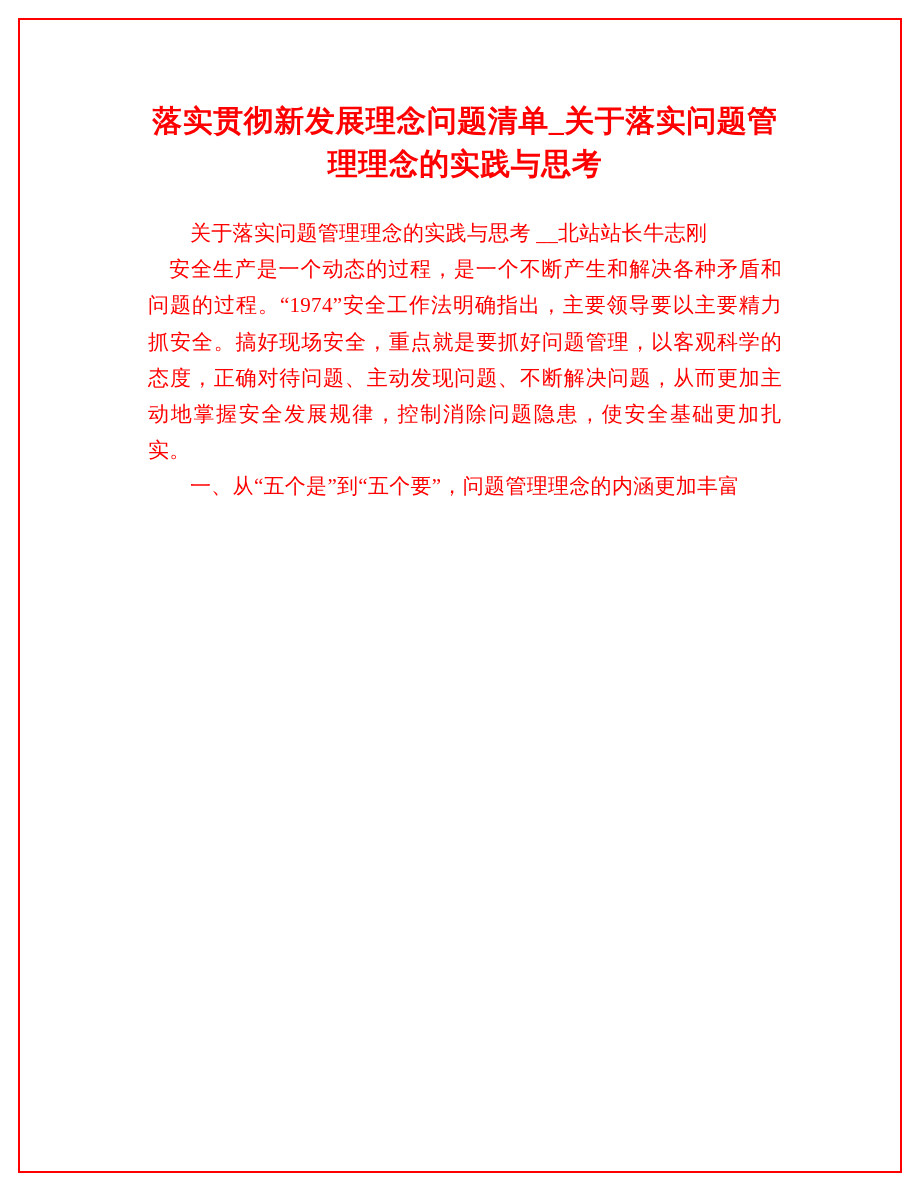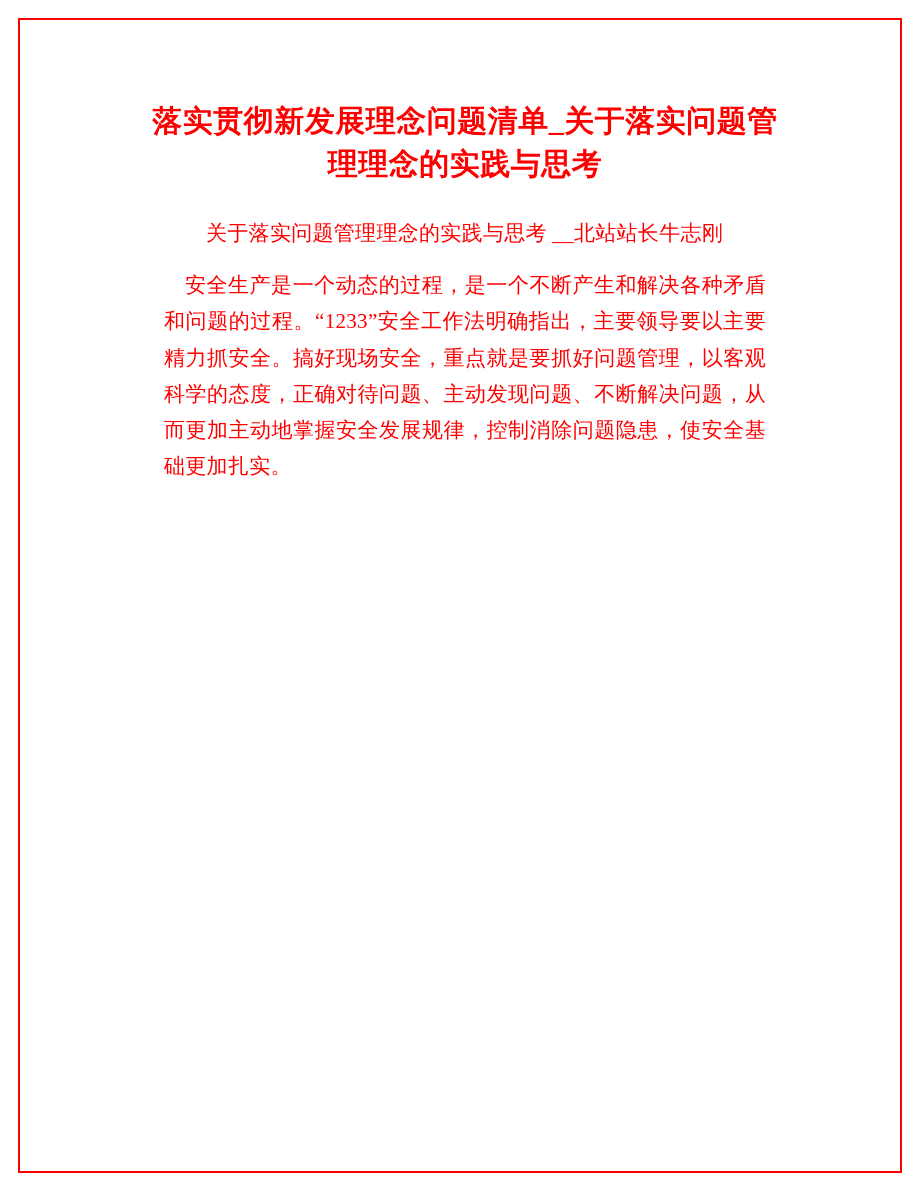--- a/index.html
+++ b/index.html
@@ -44,21 +44,21 @@
     line-height: 1.42;
     text-align: center;
     color: #ff0000;
     margin: 0 0 30px 0;
     letter-spacing: 0.5px;
   }
   .para {
     font-size: 21px;
     line-height: 1.72;
     color: #ff0000;
-    margin: 16px;
+    margin: 0;
     text-align: justify;
     text-justify: inter-ideograph;
     letter-spacing: 0.3px;
     font-family: Liberation Serif, serif;
   }
   .indent2 {
     text-indent: 42px;
   }
   .indent1 {
     text-indent: 21px;
@@ -68,15 +68,16 @@
   }
 </style>
 </head>
 <body>
 
 <div class="page">
   <div class="border-frame"></div>
   <div class="content">
     <h1 class="doc-title">落实贯彻新发展理念问题清单_关于落实问题管理理念的实践与思考</h1>
     <p class="para indent2">关于落实问题管理理念的实践与思考   __北站站长牛志刚</p>
-    <p class="para indent1">安全生产是一个动态的过程，是一个不断产生和解决各种矛盾和问题的过程。“1233”安全工作法明确指出，主要领导要以主要精力抓安全。搞好现场安全，重点就是要抓好问题管理，以客观科学的态度，正确对待问题、主动发现问题、不断解决问题，从而更加主动地掌握安全发展规律，控制消除问题隐患，使安全基础更加扎实。</p>
+    <p class="para indent1">安全生产是一个动态的过程，是一个不断产生和解决各种矛盾和问题的过程。“1974”安全工作法明确指出，主要领导要以主要精力抓安全。搞好现场安全，重点就是要抓好问题管理，以客观科学的态度，正确对待问题、主动发现问题、不断解决问题，从而更加主动地掌握安全发展规律，控制消除问题隐患，使安全基础更加扎实。</p>
+    <p class="para indent2">一、从“五个是”到“五个要”，问题管理理念的内涵更加丰富</p>
   </div>
 </div>
 
 </body></html>

